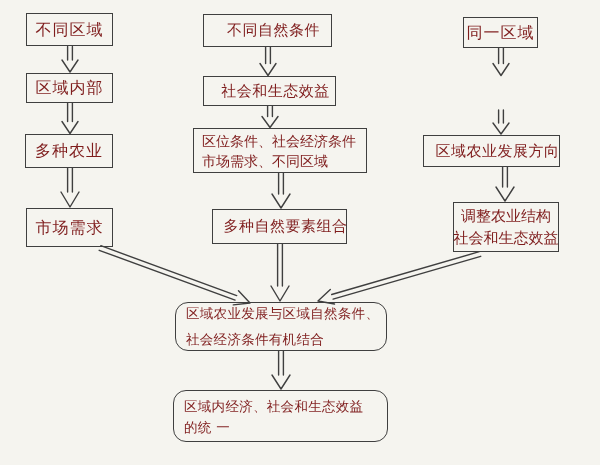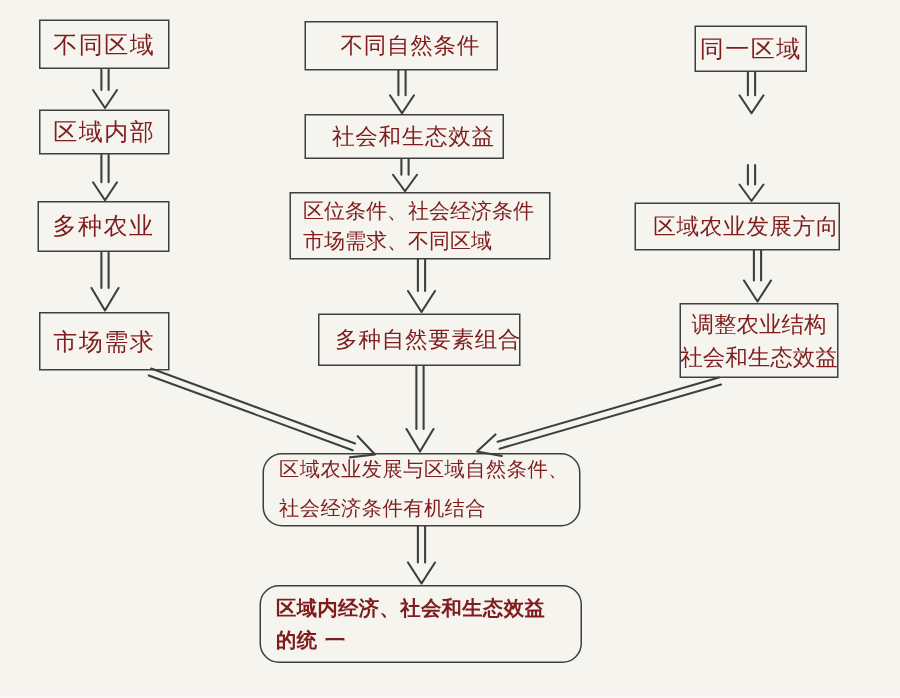--- a/index.html
+++ b/index.html
@@ -30,21 +30,21 @@
   .node.twoline{font-size:14px;letter-spacing:0;line-height:20px;}
   .node.leftalign{align-items:flex-start;padding-left:8px;padding-right:6px;}
   .node.rounded{
     border-radius:13px;
     font-size:13.5px;
     letter-spacing:0.3px;
     line-height:21px;
     justify-content:space-between;
   }
   .node.rounded.leftalign{padding-left:10px;}
-  .node.topalign{justify-content:flex-start;padding-top:5px;font-weight:bold;}
+  .node.topalign{justify-content:flex-start;padding-top:5px;}
 </style>
 </head>
 <body>
 
 <div class="canvas" style="background: rgb(245, 244, 239);">
 
   <svg class="arrow-layer" width="600" height="465" viewBox="0 0 600 465">
     <path fill="none" stroke-linecap="round" stroke-linejoin="round" d="M67.6 46.5 L67.6 60.0 M72.4 46.5 L72.4 60.0 M70.0 72.0 L62.0 60.0 M70.0 72.0 L78.0 60.0 M67.6 103.0 L67.6 121.5 M72.4 103.0 L72.4 121.5 M70.0 133.5 L62.0 121.5 M70.0 133.5 L78.0 121.5 M67.6 168.0 L67.6 192.0 M72.4 168.0 L72.4 192.0 M70.0 207.0 L61.0 192.0 M70.0 207.0 L79.0 192.0 M265.6 47.0 L265.6 63.5 M270.4 47.0 L270.4 63.5 M268.0 75.5 L260.0 63.5 M268.0 75.5 L276.0 63.5 M267.6 106.0 L267.6 116.5 M272.4 106.0 L272.4 116.5 M270.0 127.5 L262.0 116.5 M270.0 127.5 L278.0 116.5 M278.6 173.0 L278.6 194.0 M283.4 173.0 L283.4 194.0 M281.0 208.0 L272.0 194.0 M281.0 208.0 L290.0 194.0 M277.6 244.0 L277.6 286.0 M282.4 244.0 L282.4 286.0 M280.0 301.0 L271.0 286.0 M280.0 301.0 L289.0 286.0 M278.6 351.0 L278.6 375.0 M283.4 351.0 L283.4 375.0 M281.0 389.0 L272.0 375.0 M281.0 389.0 L290.0 375.0 M498.6 48.0 L498.6 63.5 M503.4 48.0 L503.4 63.5 M501.0 75.5 L493.0 63.5 M501.0 75.5 L509.0 63.5 M498.6 110.0 L498.6 123.0 M503.4 110.0 L503.4 123.0 M501.0 134.0 L493.0 123.0 M501.0 134.0 L509.0 123.0 M502.6 167.0 L502.6 187.0 M507.4 167.0 L507.4 187.0 M505.0 201.0 L496.0 187.0 M505.0 201.0 L514.0 187.0 M99.2 250.3 L235.1 300.1 M100.8 245.7 L236.7 295.6 M250.0 303.0 L233.3 304.9 M250.0 303.0 L238.5 290.8 M479.3 251.7 L331.7 294.5 M480.7 256.3 L333.1 299.1 M318.0 301.0 L330.3 289.6 M318.0 301.0 L334.5 304.0" stroke="#3f3f3f" stroke-width="1.4"></path>
   </svg>
 

